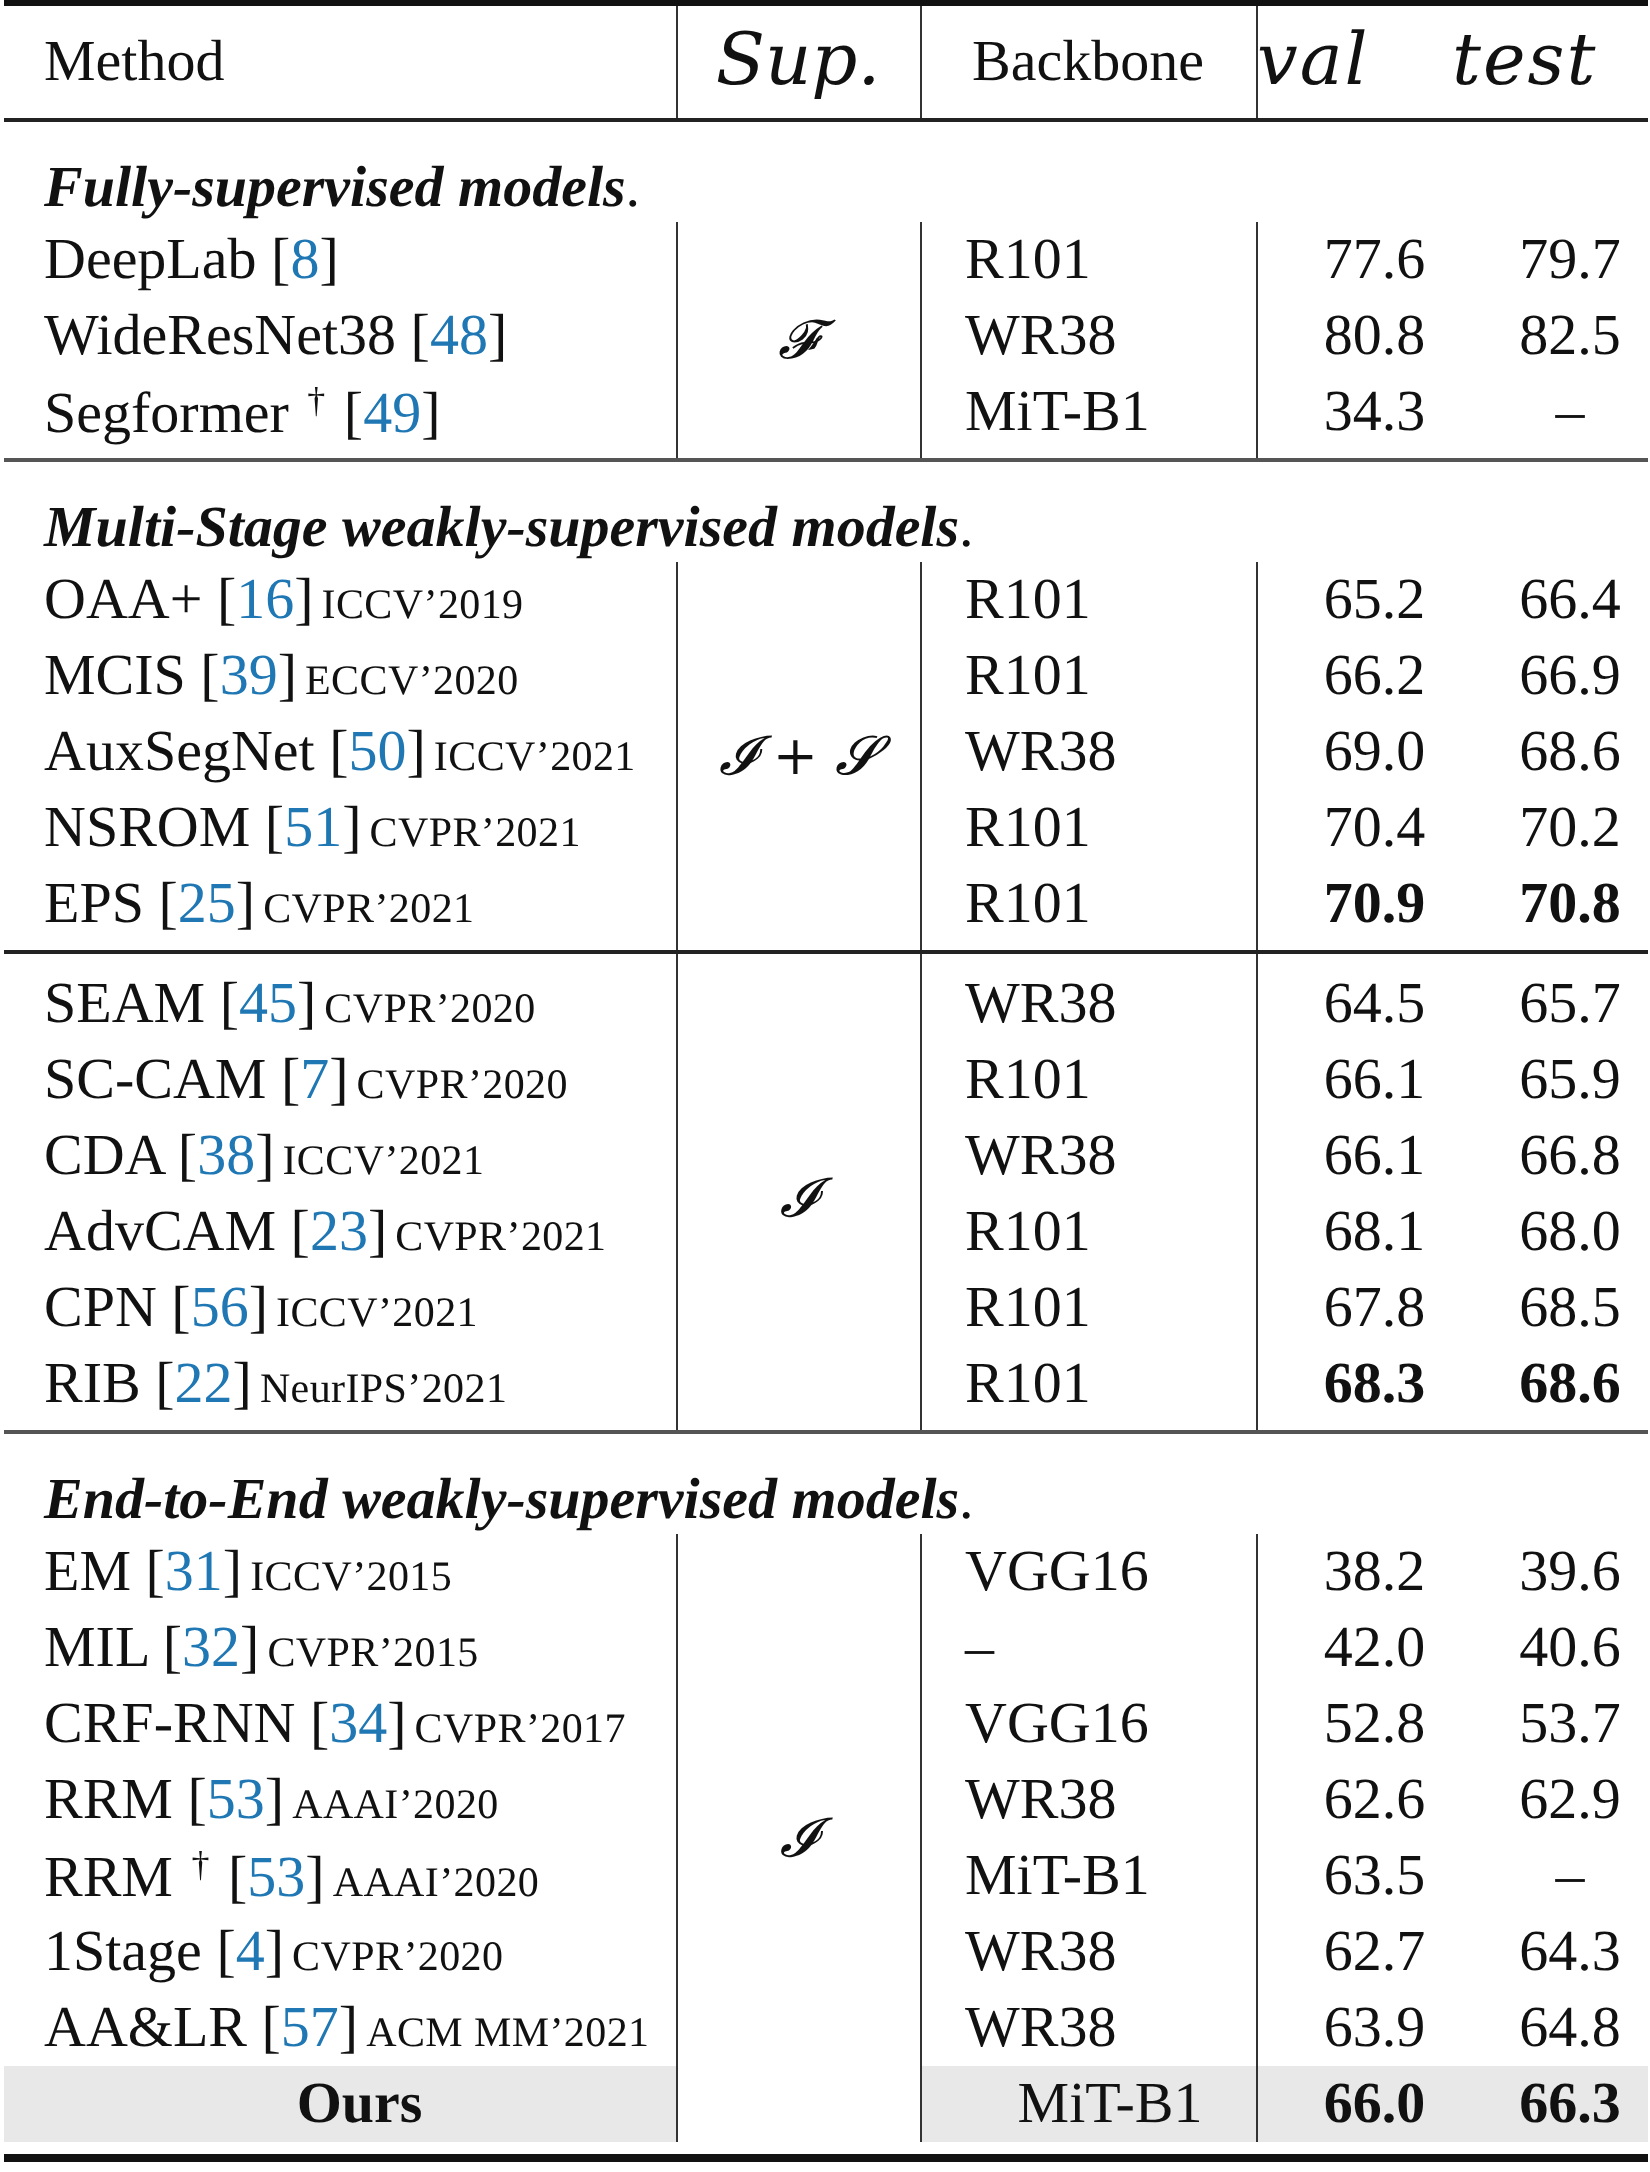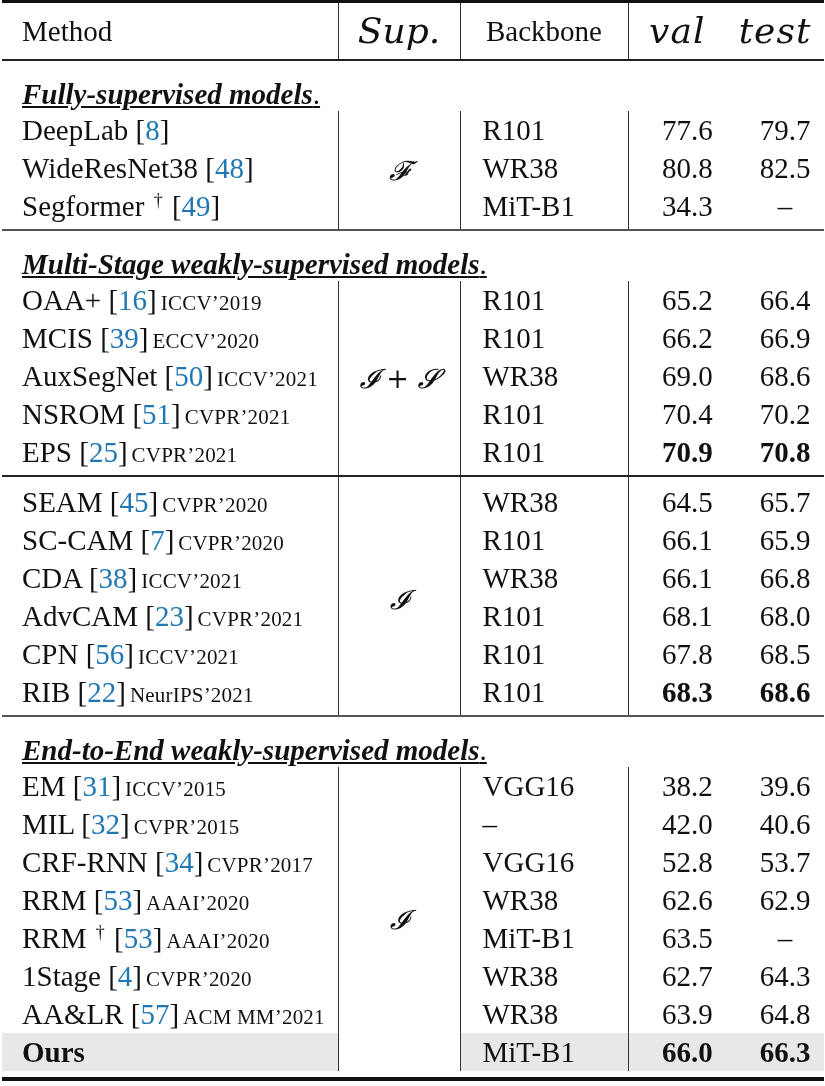--- a/index.html
+++ b/index.html
@@ -24,43 +24,43 @@
 
   td, th { padding: 0; font-weight: normal; white-space: nowrap; }
   .top-rule { border-top: 3px solid #111; }
   .mid-rule { border-top: 2px solid #222; }
   .sep-rule { border-top: 2px solid #555; }
   .bottom-rule { border-bottom: 4px solid #111; }
 
   thead th { height: 56px; vertical-align: middle; }
   th.method { text-align: left; padding-left: 20px; }
   th.sup, th.backbone { text-align: center; }
-  th.val, th.test { text-align: center; font-style: italic; letter-spacing: 1px; }
+  th.val, th.test { text-align: left; font-style: italic; letter-spacing: 1px; }
   .math { font-style: italic; font-family: "DejaVu Serif", serif; font-size: 36px; }
 
   .vl { border-left: 1.5px solid #333; }
 
   tr.section-head td {
     height: 48px; vertical-align: bottom; padding-bottom: 2px;
     padding-left: 20px;
-    font-weight: bold; font-style: italic; font-size: 29px; text-decoration: underline;
+    font-weight: bold; font-style: italic; font-size: 29px;
   }
   tr.section-head td .dot { font-weight: normal; font-style: normal; }
 
   tr.row td { height: 38px; vertical-align: middle; }
   td.method { padding-left: 20px; text-align: left; }
   td.backbone { text-align: left; padding-left: 22px; }
   td.val, td.test { text-align: center; padding-left: 20px; }
   td.sup { text-align: center; vertical-align: middle; }
 
   .cite { color: #1f77b4; }
   .venue { font-size: 21px; letter-spacing: 0.2px; margin-left: 4px; }
   .dagger { font-size: 18px; vertical-align: 10px; margin: 0 2px; }
   .bold { font-weight: bold; }
-  tr.highlight td { background: #e8e8e8; }
+  tr.highlight td { background: #e8e8e8; text-align: center; }
   tr.first-row td { padding-top: 6px; }
   tr.last-row td { padding-bottom: 4px; }
   .sup-symbol { font-family: "DejaVu Serif", serif; font-style: italic; font-size: 27px; }
 </style>
 </head>
 <body>
 
 <div class="table-wrap">
 <table>
   <colgroup>

